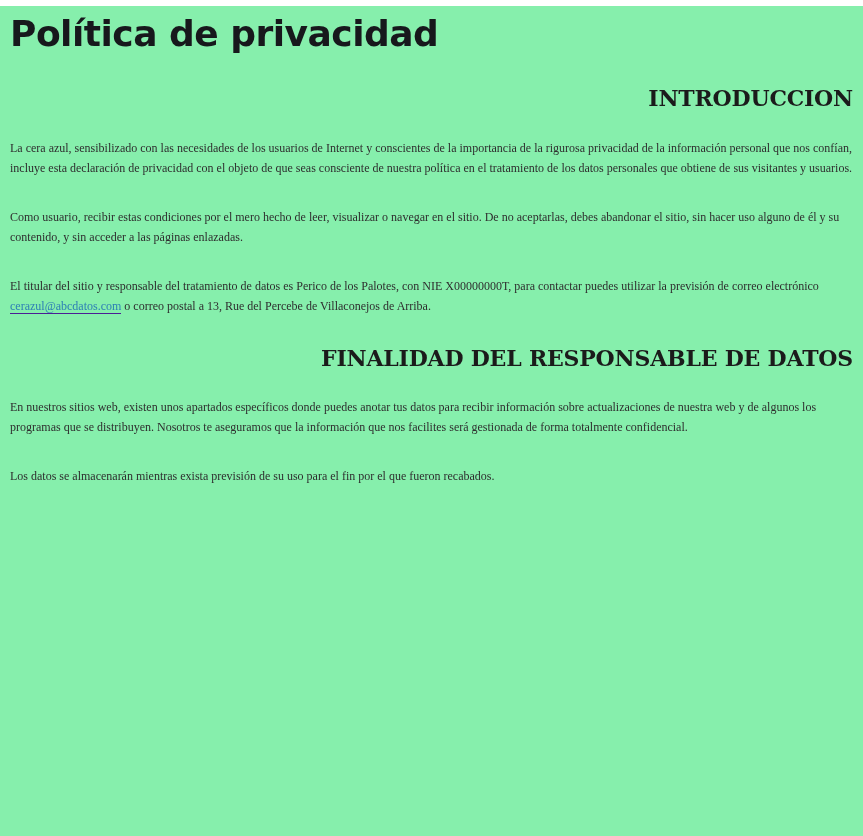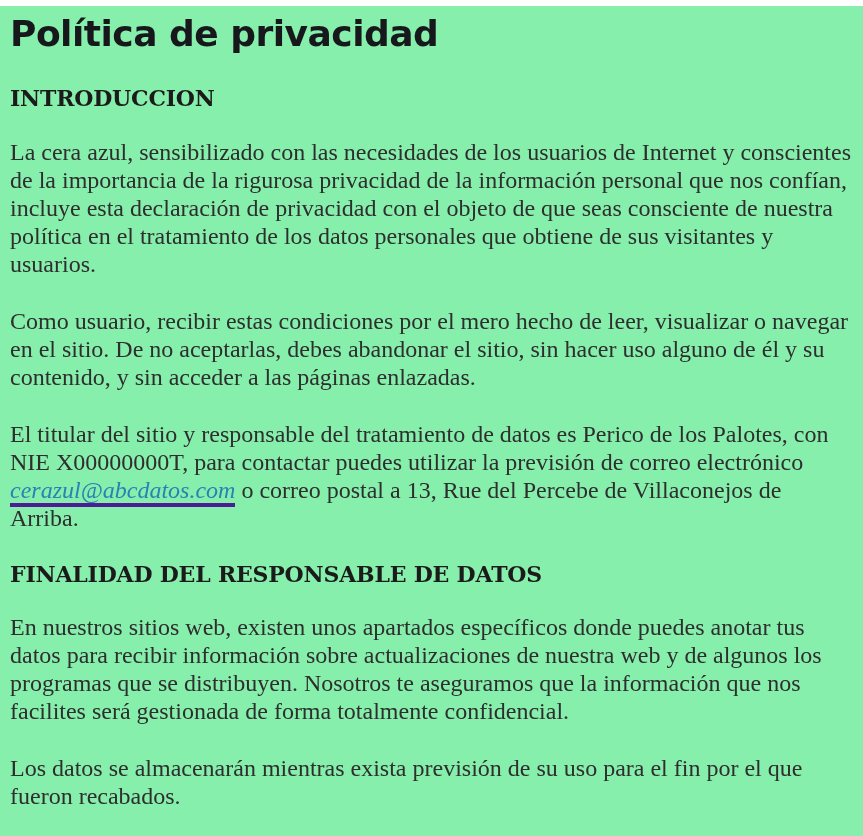--- a/index.html
+++ b/index.html
@@ -26,34 +26,34 @@
     color: #17181c;
   }
   .section-heading {
     margin: 18px 0 26px 0;
     font-family: "DejaVu Serif", serif;
     font-weight: bold;
     font-size: 22px;
     line-height: 1.2;
     letter-spacing: -0.2px;
     color: #1b1b1b;
+    text-align: right;
   }
   .body-paragraph {
     margin: 0 0 29px 0;
     font-family: "Liberation Serif", serif;
-    font-size: 24px;
-    line-height: 28px;
+    font-size: 12px;
+    line-height: 20px;
     color: #2e2e2e;
   }
   .email-link {
     color: #2d7fb5;
     text-decoration: none;
-    border-bottom: 4px solid #4c1d95;
+    border-bottom: 1px solid #4c1d95;
     cursor: pointer;
-    font-style: italic;
   }
 </style>
 </head>
 <body>
 
 <div class="page">
 
   <h1 class="page-title">Política de privacidad</h1>
 
   <section>

